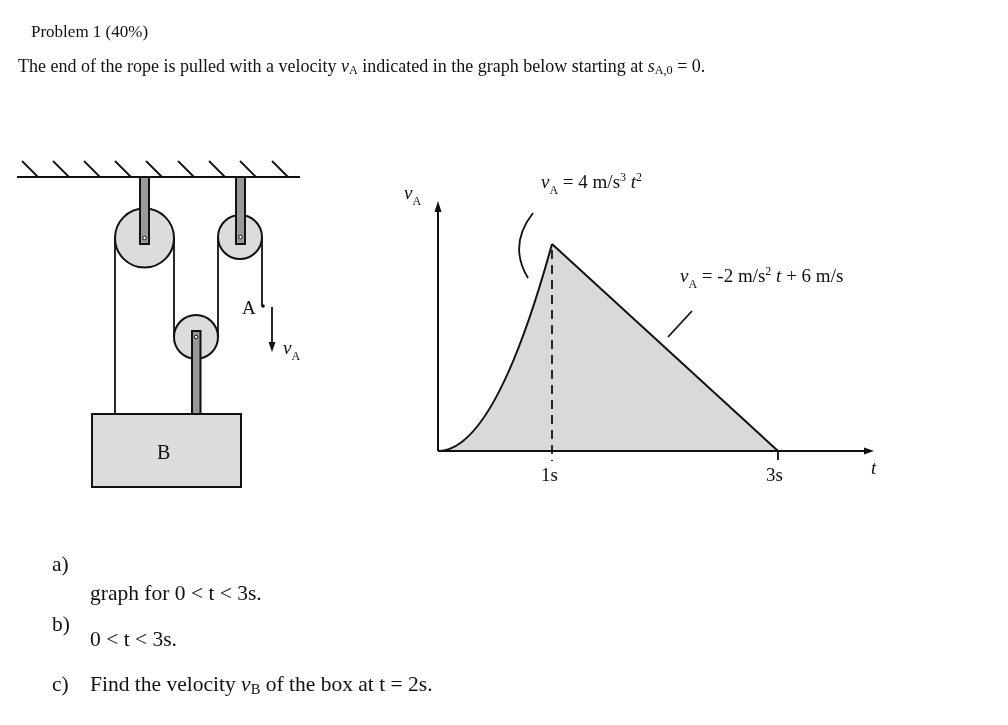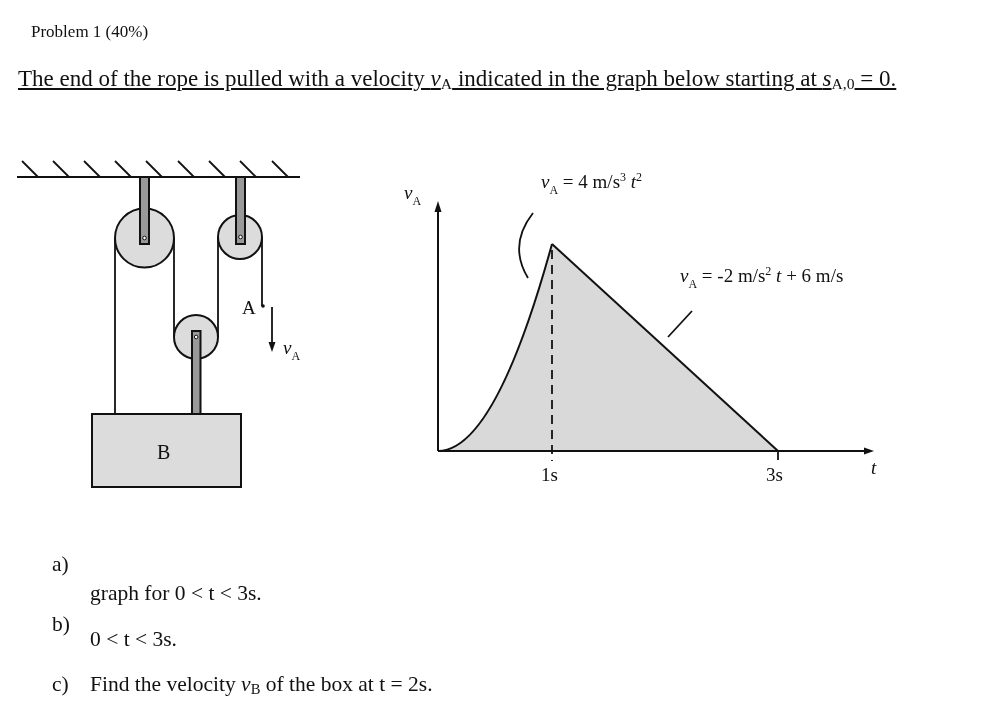--- a/index.html
+++ b/index.html
@@ -1,20 +1,20 @@
 <!DOCTYPE html>
 <html><head>
 <meta charset="utf-8">
 <style>
   html, body { margin:0; padding:0; background:#ffffff; }
   body { width:1008px; height:725px; position:relative; overflow:hidden;
          font-family:"Liberation Serif", "DejaVu Serif", serif; color:#111; }
   .abs { position:absolute; white-space:nowrap; }
   .title { left:18px; top:22px; font-size:17px; font-weight:normal;margin-left:13px; }
-  .intro { left:18px; top:66px; font-size:23px;text-decoration:underline; }
+  .intro { left:18px; top:56px; font-size:18px; }
   i.v { font-style:italic; }
   sub.s { font-size:0.68em; vertical-align:-0.18em; font-style:normal; }
   svg.fig { position:absolute; left:0; top:0; }
   .q { position:absolute; font-size:21.5px; }
   .q .lbl { position:absolute; left:0; }
   .q .txt { position:absolute; left:38px; }
   .svgtxt { font-family:"Liberation Serif", "DejaVu Serif", serif; }
 </style>
 </head>
 <body>

